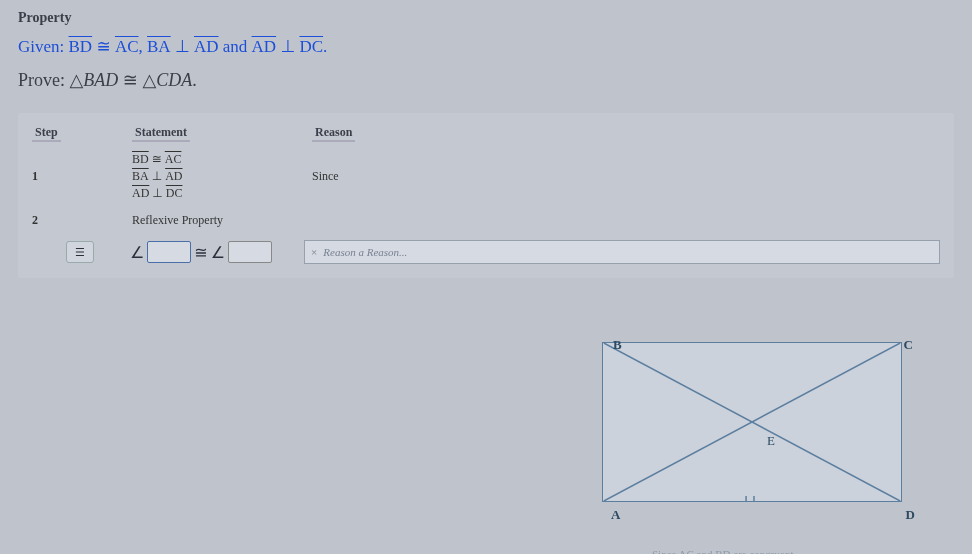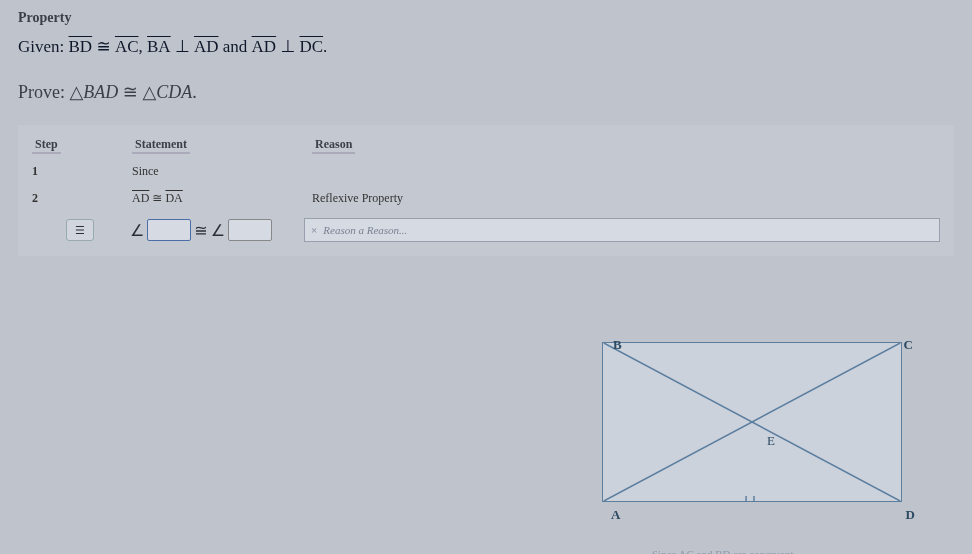--- a/index.html
+++ b/index.html
@@ -1,18 +1,18 @@
 <!DOCTYPE html>
 <html><head>
 <meta charset="utf-8">
 <style>
 *{box-sizing:border-box;margin:0;padding:0}
 body{width:972px;height:554px;background:#bfc4cc;font-family:Georgia,serif;padding:10px 18px;color:#2a2f3a;overflow:hidden}
 .title{font-weight:bold;font-size:14px;margin-bottom:10px;color:#3a3f49}
-.given{font-size:17px;margin-bottom:24px;color:#0f172a}
+.given{font-size:17px;margin-bottom:12px;color:#1d4ed8}
 .prove{font-size:18px;margin-bottom:22px;color:#3a3f49}
 .ov{text-decoration:overline;display:inline-block}
 .proof-table{background:#c4c9d1;padding:8px 8px;border-radius:2px}
 .head-row{display:flex;font-size:12px;font-weight:bold;color:#3a3f49;padding:4px 6px}
 .col-step{width:100px;text-align:left}
 .col-stmt{width:180px}
 .col-reas{flex:1}
 .sub-under{display:inline-block;border-bottom:2px solid #aab;padding:0 3px}
 .body-row{display:flex;align-items:center;font-size:12px;color:#333;padding:6px}
 .body-row .col-step{font-weight:bold}
@@ -52,28 +52,32 @@
 
 <div class="proof-table">
   <div class="head-row">
     <div class="col-step"><span class="sub-under">Step</span></div>
     <div class="col-stmt"><span class="sub-under">Statement</span></div>
     <div class="col-reas"><span class="sub-under">Reason</span></div>
   </div>
 
   <div class="body-row">
     <div class="col-step">1</div>
+    <div class="col-stmt">
+      <div class="stmt-stack">
+        <span><span class="ov">BD</span> ≅ <span class="ov">AC</span></span>
+        <span><span class="ov">BA</span> ⊥ <span class="ov">AD</span></span>
+        <span><span class="ov">AD</span> ⊥ <span class="ov">DC</span></span>
+      </div>
+    </div>
     <div class="col-reas">Since</div>
   </div>
 
   <div class="body-row">
     <div class="col-step">2</div>
-    <div class="col-stmt">
-      <span><span class="ov">AD</span> ≅ <span class="ov">DA</span></span>
-    </div>
     <div class="col-reas">Reflexive Property</div>
   </div>
 
   <div class="input-row">
     <div class="step-pill">☰</div>
     <div class="angle-box">
       <span>∠</span>
       <div class="ang-input"></div>
       <span>≅</span>
       <span>∠</span>

